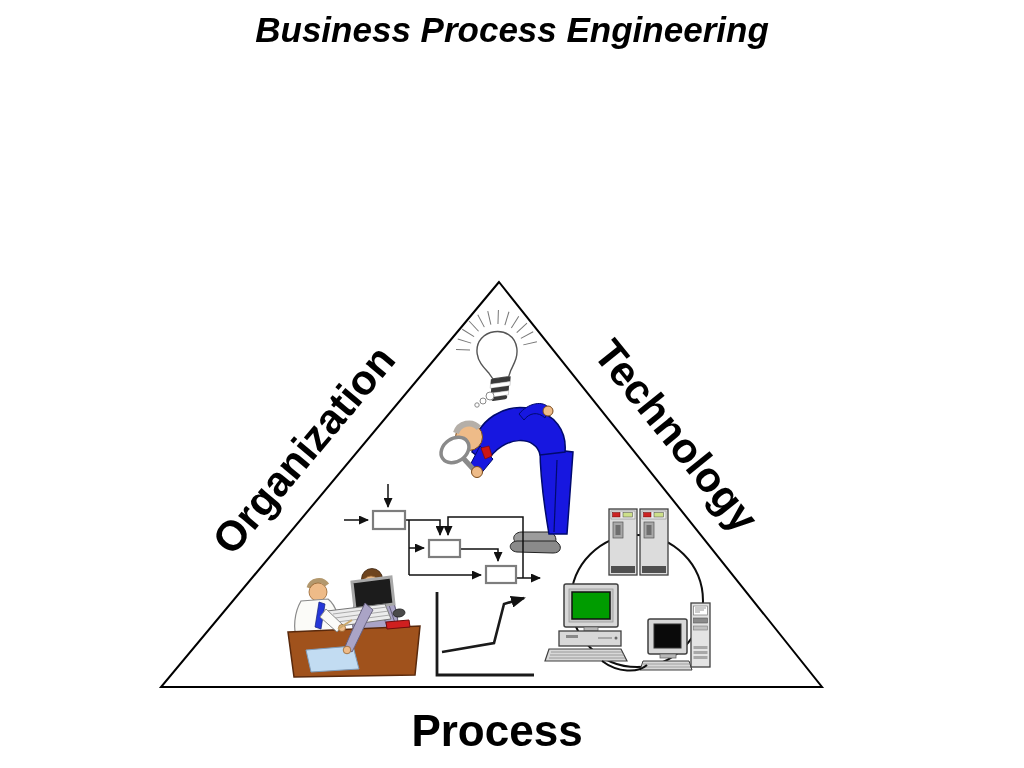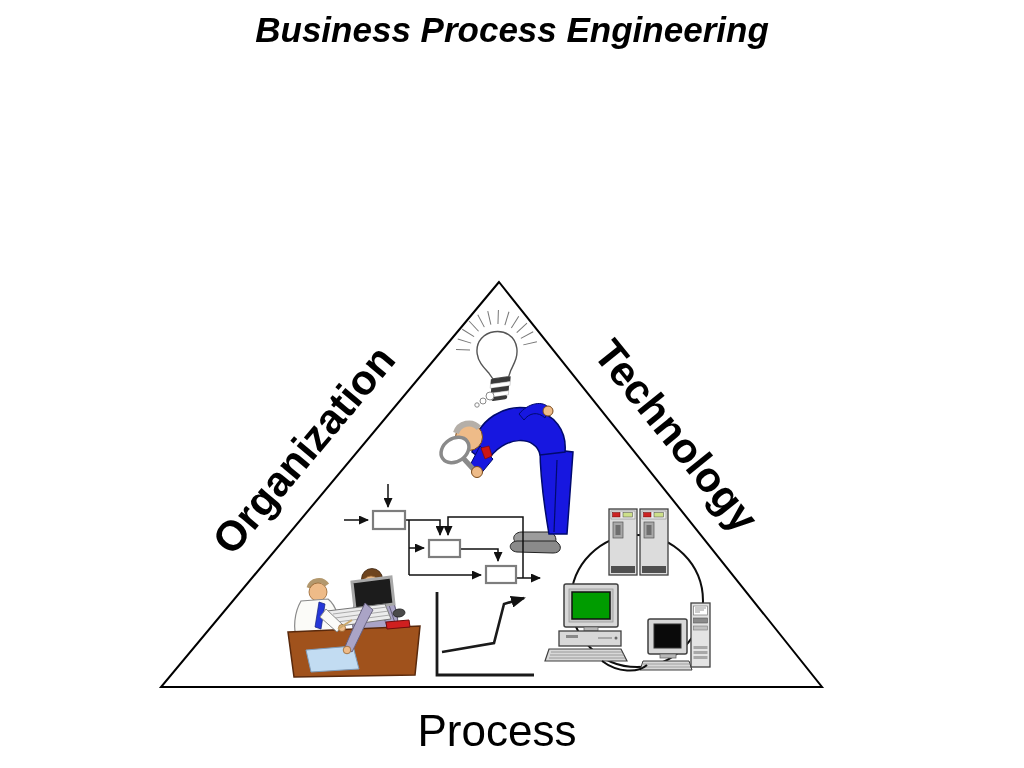--- a/index.html
+++ b/index.html
@@ -31,21 +31,21 @@
     white-space: nowrap;
   }
   .edge-label.org  { left: 304px; top: 450px; transform: translate(-50%,-50%) rotate(-50deg); }
   .edge-label.tech { left: 676px; top: 436px; transform: translate(-50%,-50%) rotate(51deg); }
   .bottom-label {
     position: absolute;
     left: 497px;
     top: 706px;
     transform: translateX(-50%);
     font-size: 44px;
-    font-weight: normal;
+    font-weight: bold;
     white-space: nowrap;
   }
 </style>
 </head>
 <body>
 
 <div class="slide">
 
   <div class="slide-title">Business Process Engineering</div>
 

